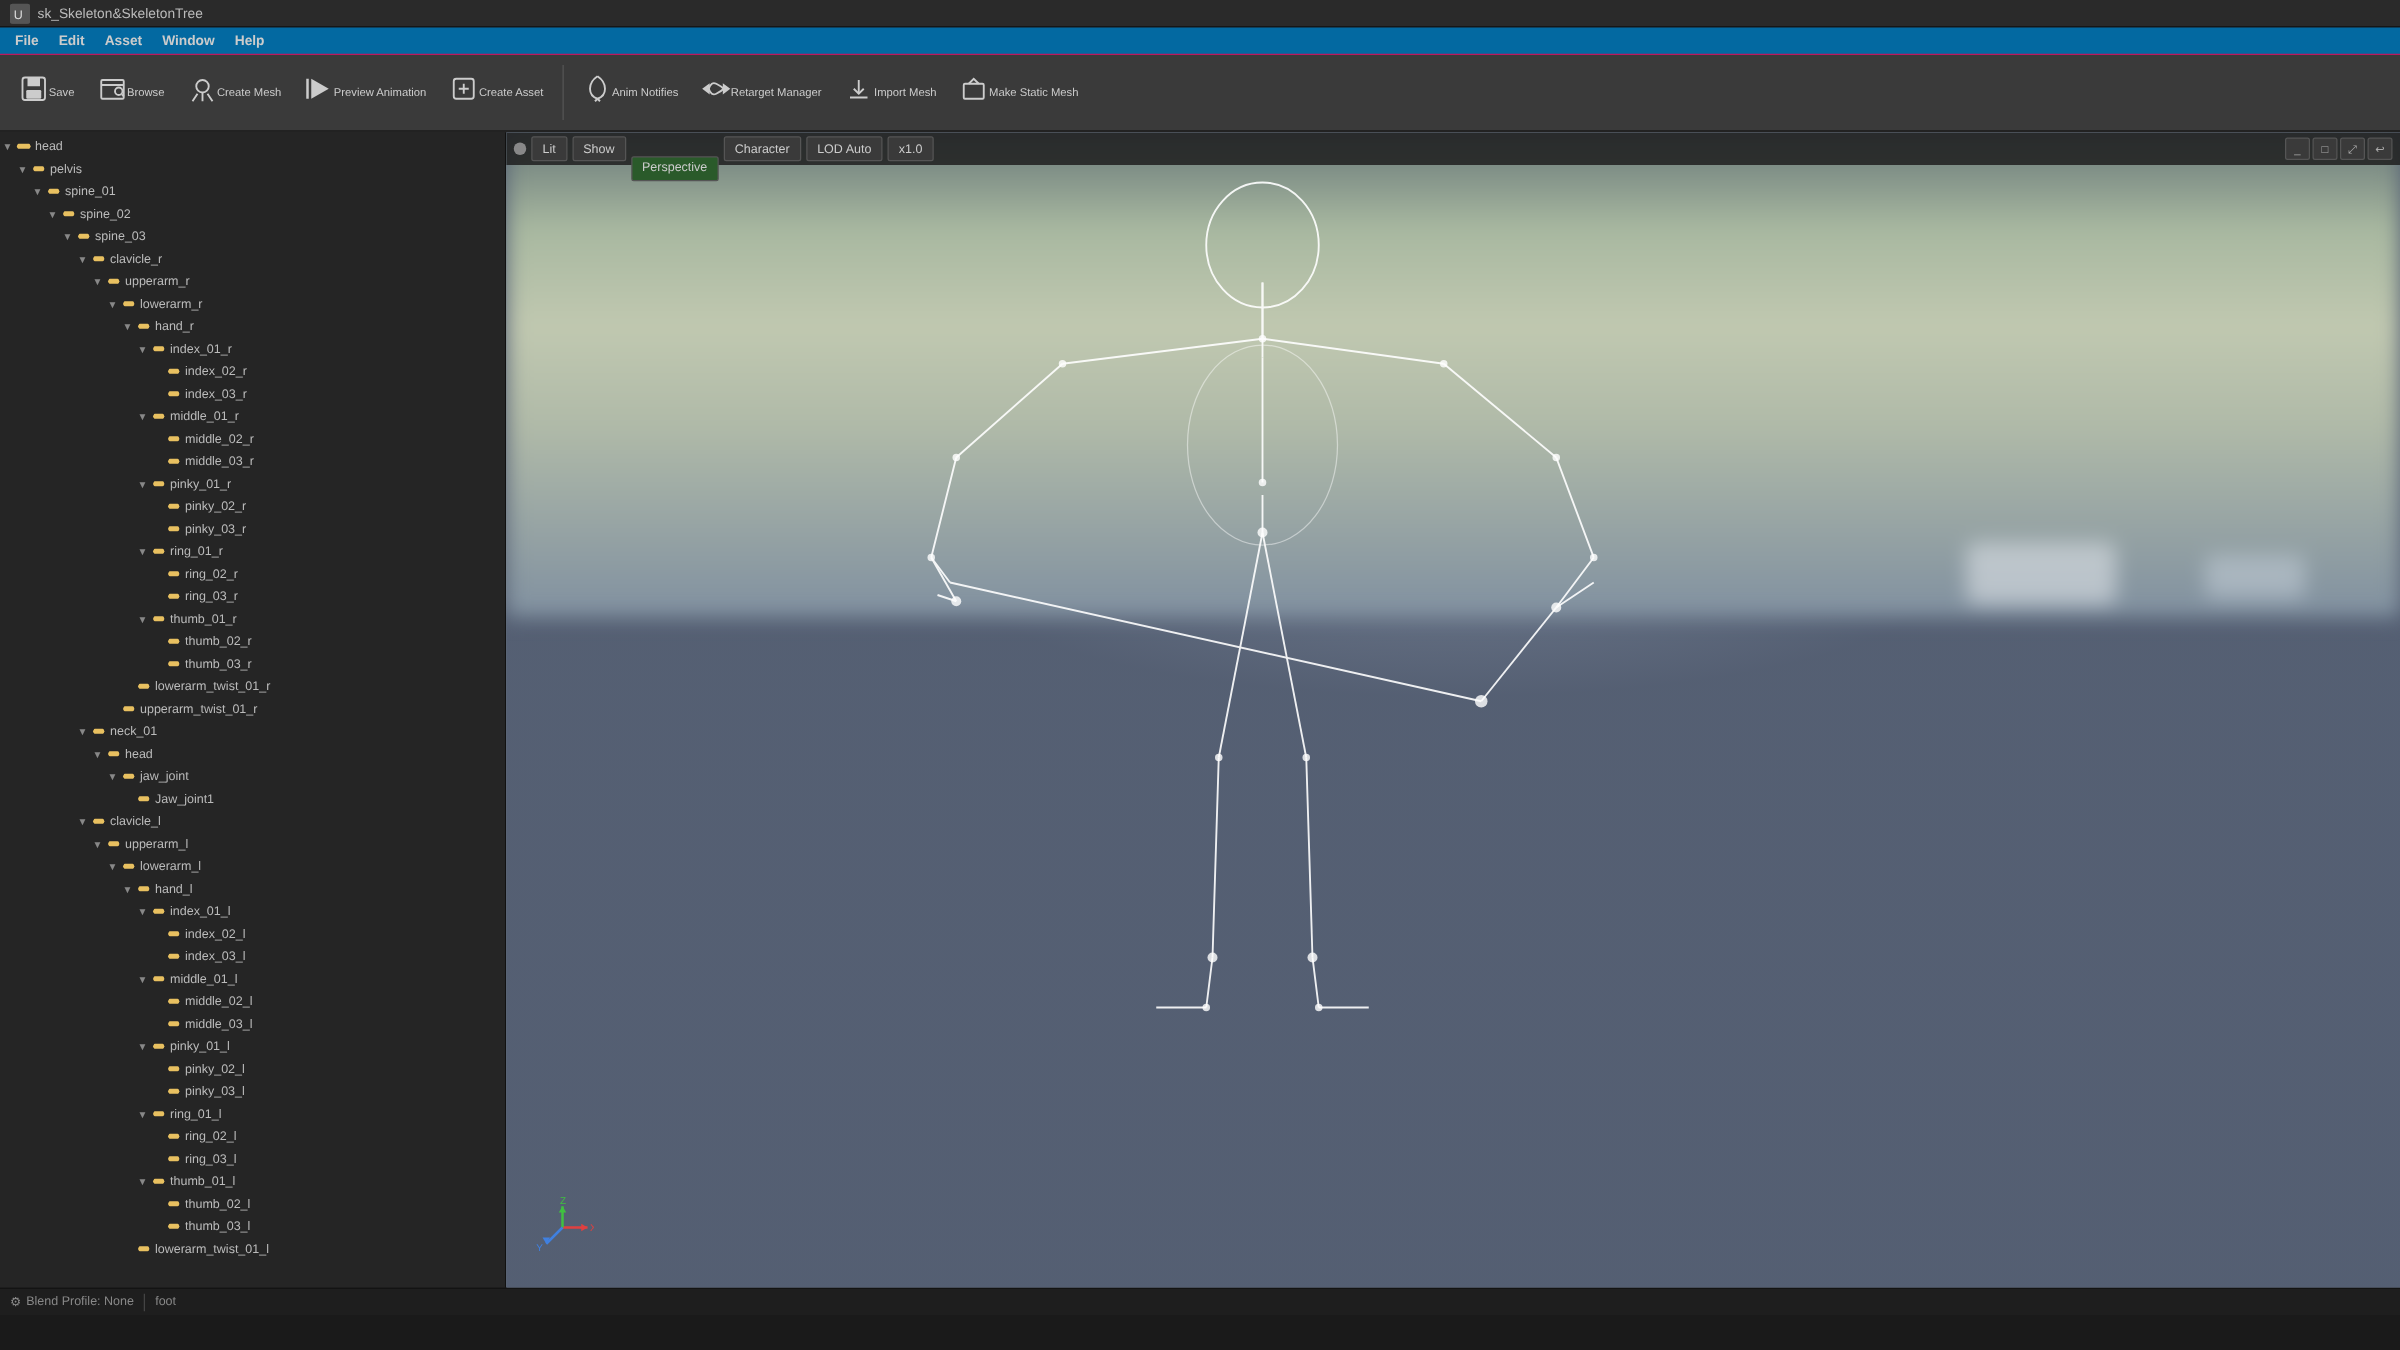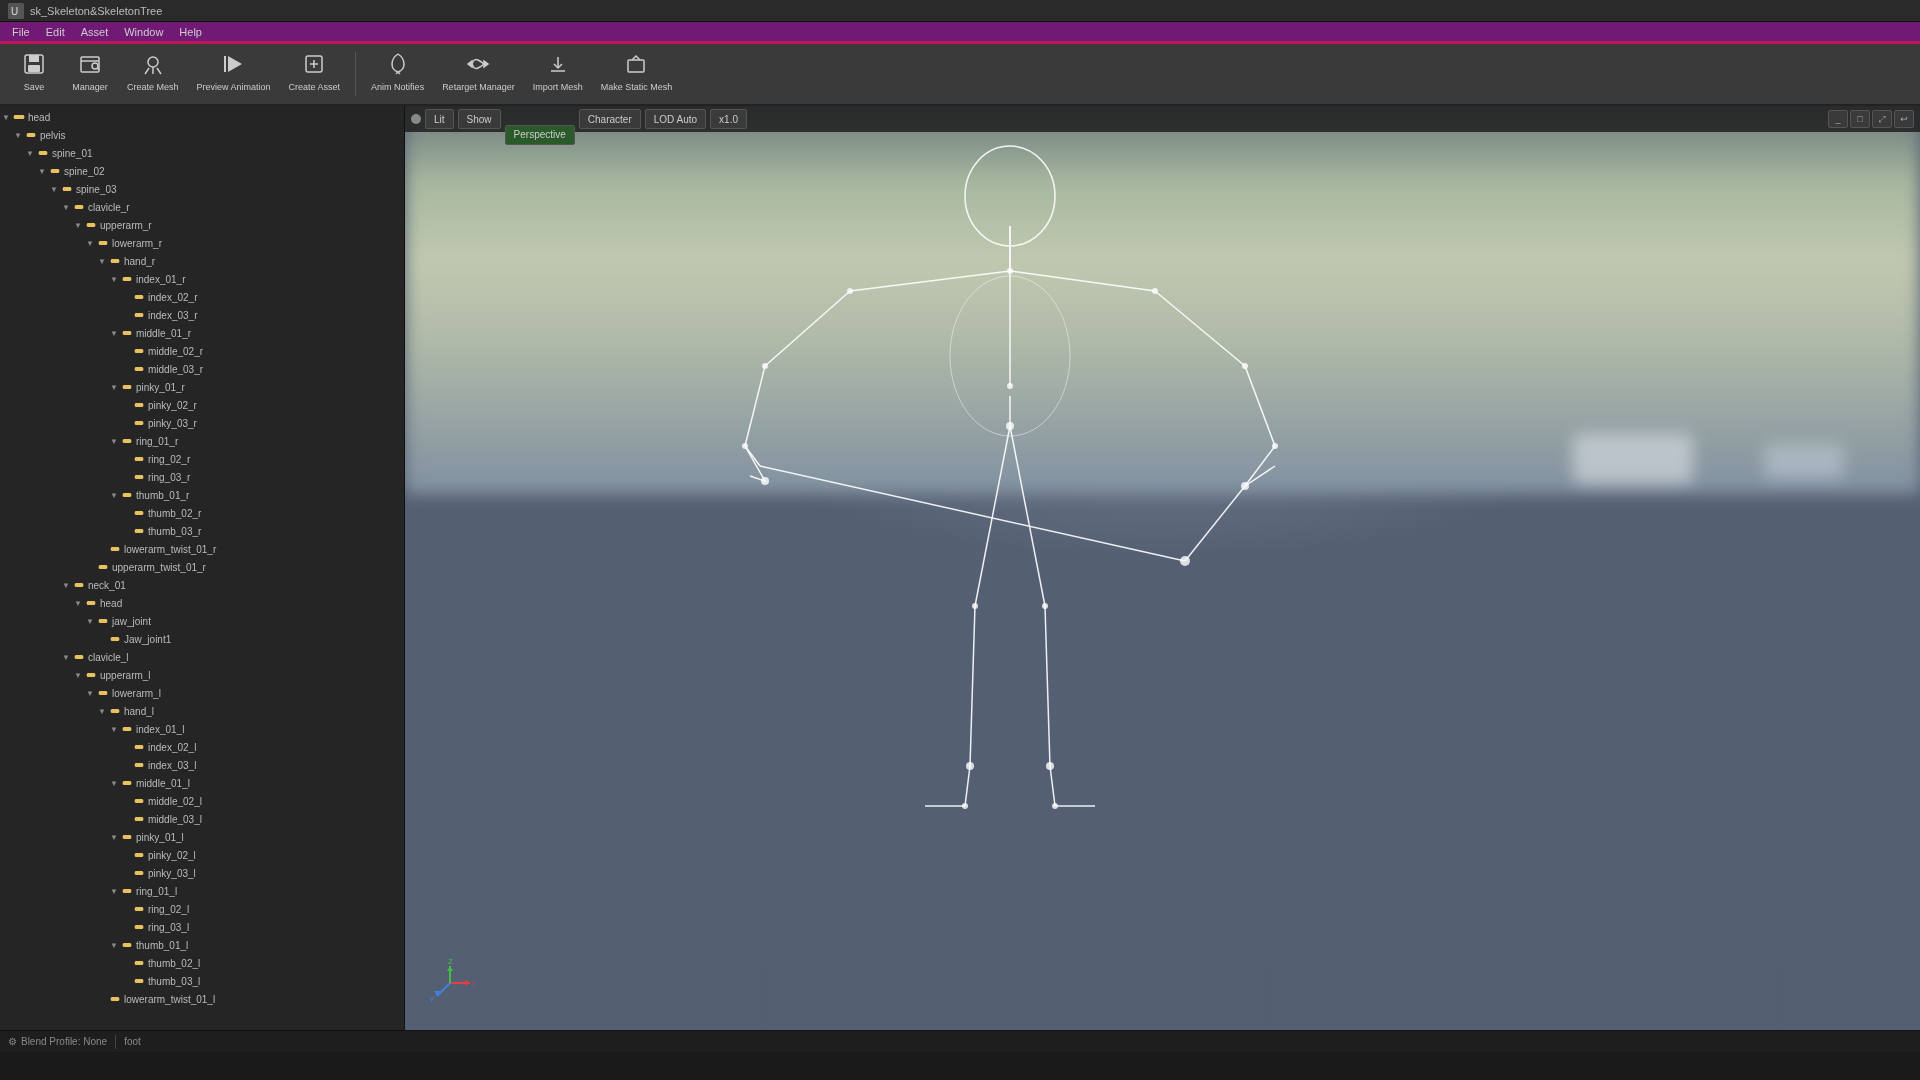--- a/index.html
+++ b/index.html
@@ -30,48 +30,49 @@
       border-radius: 2px;
     }
     #title-bar .title-text {
       font-size: 11px;
       color: #bbb;
     }
 
     
     #menu-bar {
       height: 22px;
-      background: #701a75;
+      background: #0369a1;
       display: flex;
       align-items: center;
       padding: 0 4px;
-      border-bottom: 3px solid #be185d;
+      border-bottom: 1px solid #be185d;
+      font-weight: bold;
     }
     .menu-item {
       padding: 2px 8px;
       font-size: 11px;
       color: #ccc;
       cursor: pointer;
     }
 
     
     #toolbar {
       height: 62px;
       background: #3a3a3a;
       display: flex;
       align-items: center;
       padding: 0 8px;
       border-bottom: 2px solid #222;
       gap: 4px;
     }
     .toolbar-btn {
       display: flex;
-      flex-direction: column;
+      flex-direction: row;
       align-items: center;
-      justify-content: flex-start;
+      justify-content: center;
       min-width: 52px;
       height: 54px;
       background: transparent;
       border: 1px solid transparent;
       border-radius: 3px;
       cursor: pointer;
       color: #ccc;
       font-size: 10px;
       padding: 4px 6px;
     }
@@ -323,21 +324,21 @@
   </button>
   <button class="toolbar-btn">
     <span class="tb-icon">
       <svg width="24" height="24" viewBox="0 0 24 24" fill="none" stroke="#ccc" stroke-width="1.5">
         <rect x="3" y="5" width="18" height="15" rx="1"></rect>
         <path d="M3 9h18"></path>
         <circle cx="17" cy="14" r="3"></circle>
         <line x1="19.5" y1="16.5" x2="21" y2="18"></line>
       </svg>
     </span>
-    <span class="tb-label">Manager</span>
+    <span class="tb-label">Browse</span>
   </button>
   <button class="toolbar-btn">
     <span class="tb-icon">
       <svg width="24" height="24" viewBox="0 0 24 24" fill="none" stroke="#ccc" stroke-width="1.5">
         <circle cx="12" cy="10" r="5"></circle>
         <path d="M8 16 L4 22 M16 16 L20 22 M12 15 L12 22"></path>
       </svg>
     </span>
     <span class="tb-label">Create Mesh</span>
   </button>

